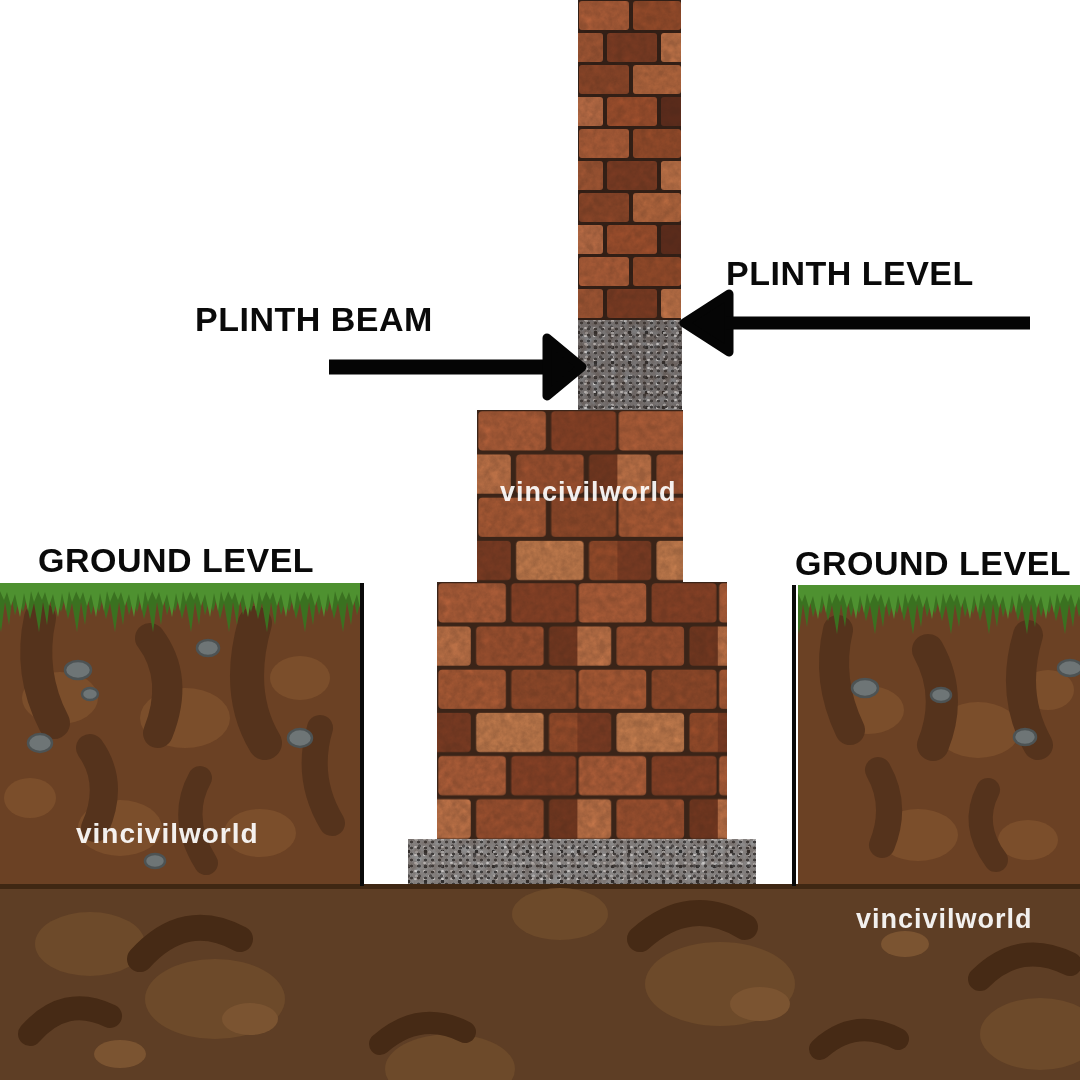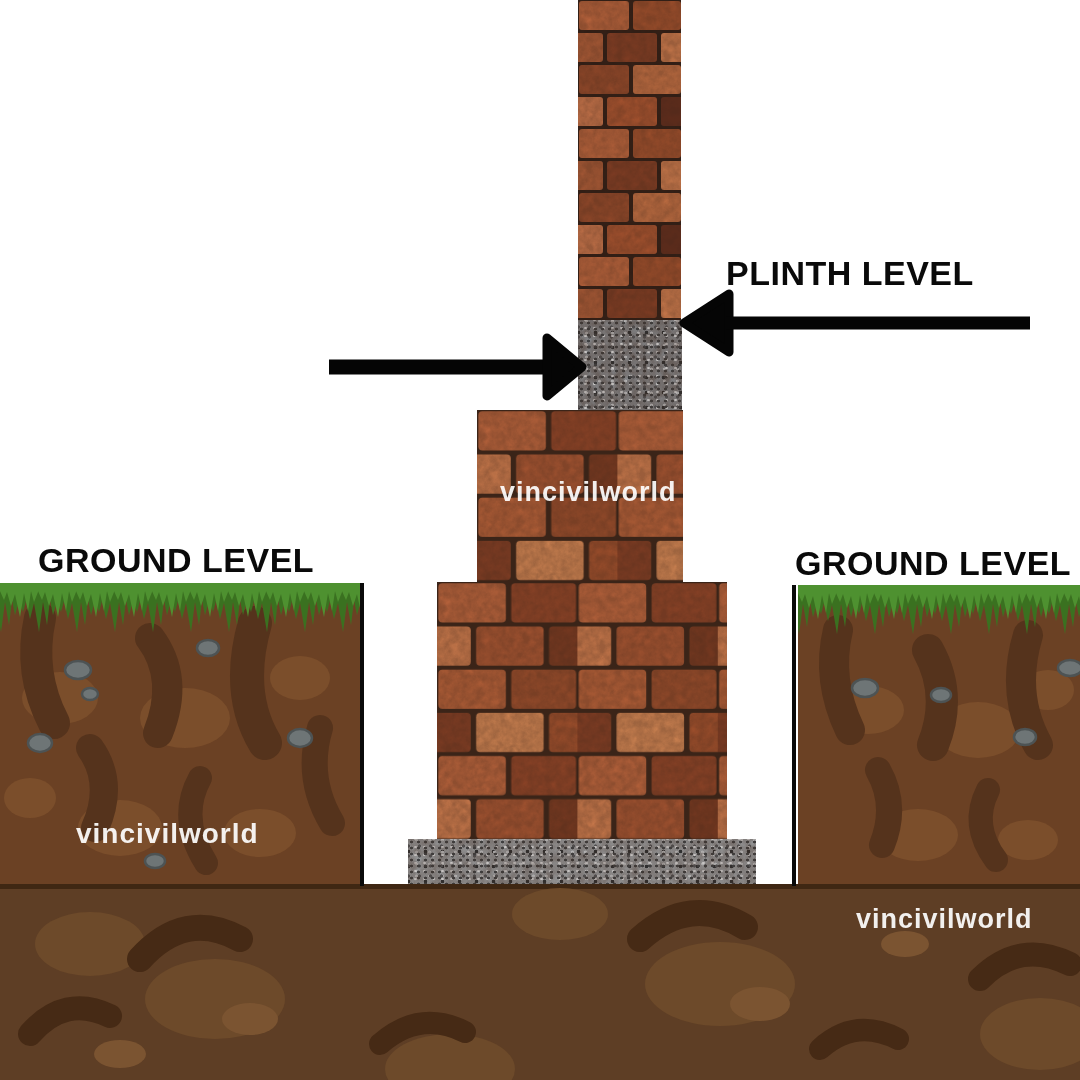--- a/index.html
+++ b/index.html
@@ -221,20 +221,21 @@
     </svg>
   </div>
   <div class="abs arrow" id="arrow-level">
     <svg width="357" height="70">
       <path d="M51,6 L6,35 L51,64 Z" fill="#050505" stroke="#050505" stroke-width="9" stroke-linejoin="round"></path>
       <line x1="48" y1="35" x2="352" y2="35" stroke="#050505" stroke-width="13"></line>
     </svg>
   </div>
 
   <div class="abs lbl" id="lbl-plinth-level">PLINTH LEVEL</div>
+  <div class="abs lbl" id="lbl-plinth-beam">PLINTH BEAM</div>
   <div class="abs lbl" id="lbl-ground-left">GROUND LEVEL</div>
   <div class="abs lbl" id="lbl-ground-right">GROUND LEVEL</div>
 
   <div class="abs wm" id="wm-wall">vincivilworld</div>
   <div class="abs wm" id="wm-left">vincivilworld</div>
   <div class="abs wm" id="wm-bottom">vincivilworld</div>
 
 </div>
 
 </body></html>

